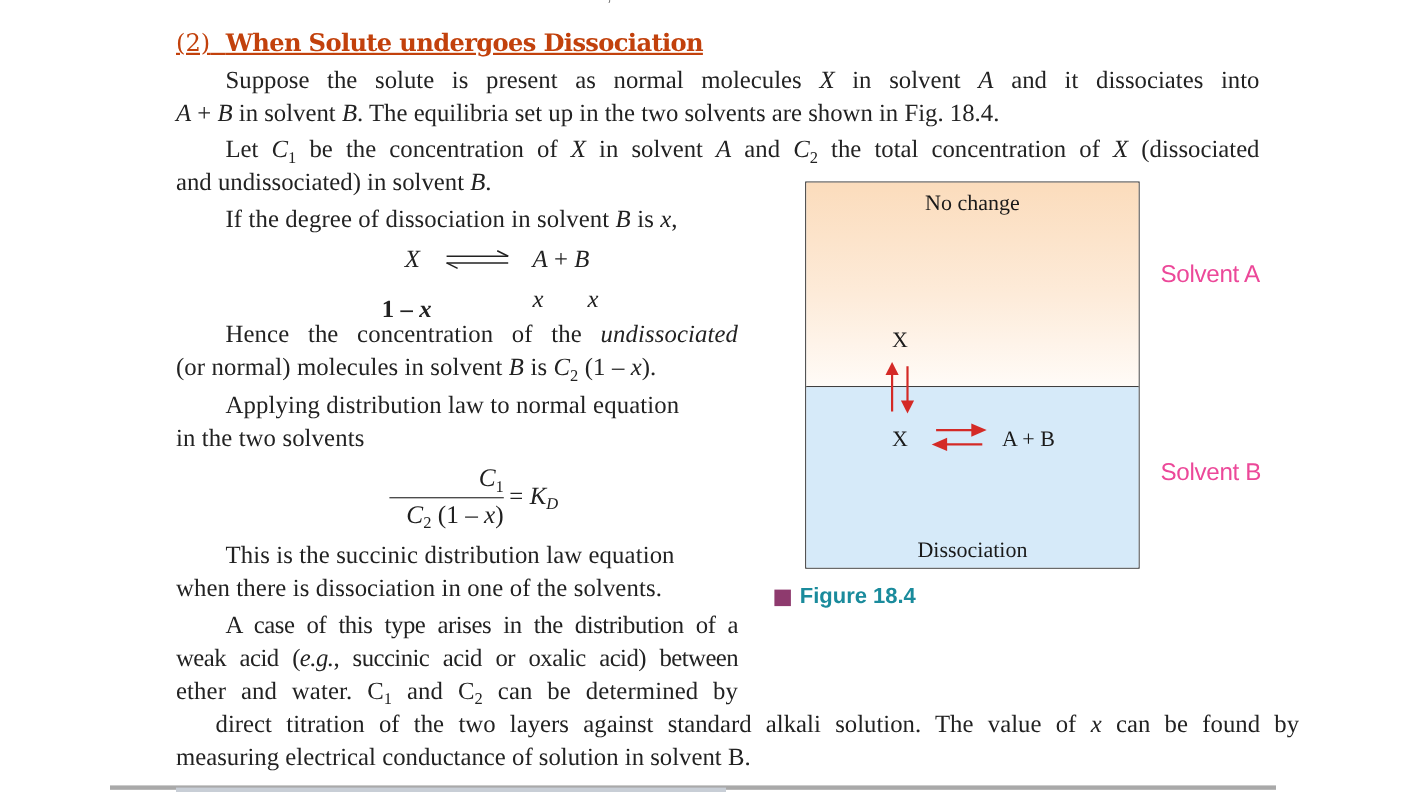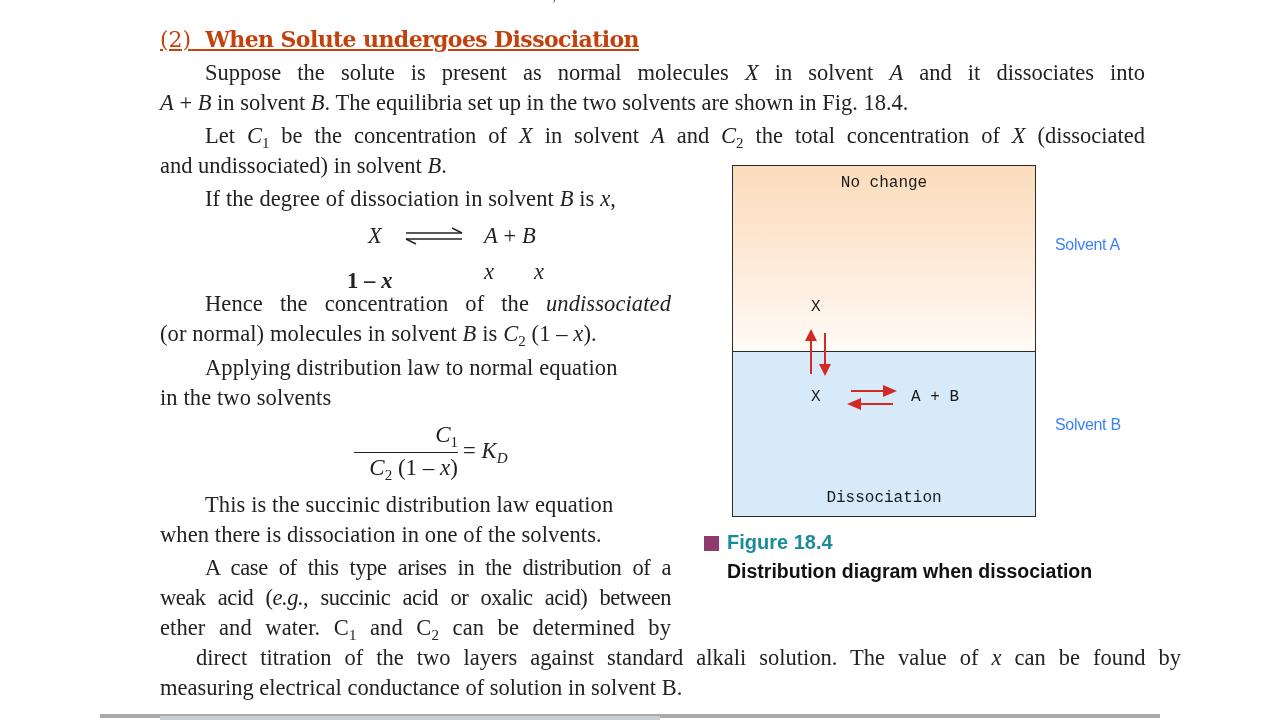--- a/index.html
+++ b/index.html
@@ -14,22 +14,22 @@
   sub { font-size: 15px; vertical-align: -5px; line-height: 0; }
   .heading { font-family: "DejaVu Serif", serif; font-size: 22px; color: #c2410c; text-decoration: underline; }
   .heading b { font-weight: bold; letter-spacing: -0.6px; }
   .top-clip { position: absolute; left: 0; top: 0; width: 1280px; height: 5px; }
   .top-clip .dot { position: absolute; left: 548px; top: -4px; width: 6px; height: 7px; border-right: 1.5px solid #555; border-radius: 0 0 3px 0; }
 
   
   .diagram { position: absolute; left: 732px; top: 165px; width: 304px; height: 352px; border: 1.6px solid #2b2b2b; box-sizing: border-box; }
   .solvA { position: absolute; left: 0; top: 0; width: 100%; height: 185px; background: linear-gradient(to bottom, #fbdcbc 0%, #fdebd9 55%, #fffbf7 100%); border-bottom: 1.6px solid #2b2b2b; }
   .solvB { position: absolute; left: 0; top: 186px; width: 100%; bottom: 0; background: #d6eaf9; }
-  .dlabel { position: absolute; font-family: Liberation Mono, monospace; font-size: 16px; color: #1a1a1a; white-space: nowrap; }
-  .side-label { position: absolute; font-family: "Liberation Sans", sans-serif; font-size: 16px; color: #3b82f6; white-space: nowrap; letter-spacing: -0.3px; }
+  .dlabel { position: absolute; font-family: Liberation Serif, serif; font-size: 20px; color: #1a1a1a; white-space: nowrap; }
+  .side-label { position: absolute; font-family: "Liberation Sans", sans-serif; font-size: 22px; color: #ec4899; white-space: nowrap; letter-spacing: -0.3px; }
 
   .caption-square { position: absolute; left: 704px; top: 536px; width: 15px; height: 15px; background: #8e3a6e; }
   .caption-title { position: absolute; left: 727px; top: 531px; font-family: "Liberation Sans", sans-serif; font-weight: bold; font-size: 20px; color: #1a8b9c; white-space: nowrap; }
   .caption-text { position: absolute; left: 727px; top: 559px; font-family: "Liberation Sans", sans-serif; font-weight: bold; font-size: 19.5px; color: #111; line-height: 25px; }
 
   .bottom-bar { position: absolute; left: 100px; top: 714px; width: 1060px; height: 4px; background: #a9a9a9; }
   .bottom-ghost { position: absolute; left: 160px; top: 716px; width: 500px; height: 4px; background: #c8ced6; }
 
   .frac { position: absolute; left: 354px; top: 422px; width: 104px; text-align: right; font-family: "Liberation Serif", serif; font-size: 23px; }
   .frac .num { display: block; height: 28px; }
@@ -131,17 +131,16 @@
     <line x1="160" y1="238" x2="126" y2="238" stroke="#d42a26" stroke-width="2"></line>
     <polygon points="128,232 114,238 128,244" fill="#d42a26"></polygon>
   </svg>
 </div>
 <div class="side-label" style="left:1055px; top:236px;">Solvent A</div>
 <div class="side-label" style="left:1055px; top:416px;">Solvent B</div>
 
 <div class="caption-square"></div>
 <div class="caption-title">Figure 18.4</div>
 <div class="caption-text">
-  <div>Distribution diagram when dissociation</div>
 </div>
 
 <div class="bottom-bar"></div>
 <div class="bottom-ghost"></div>
 
 </body></html>

